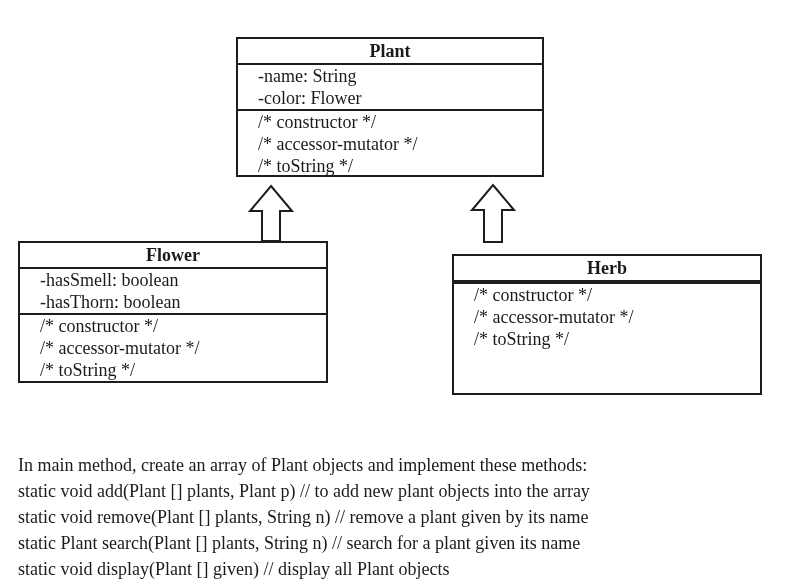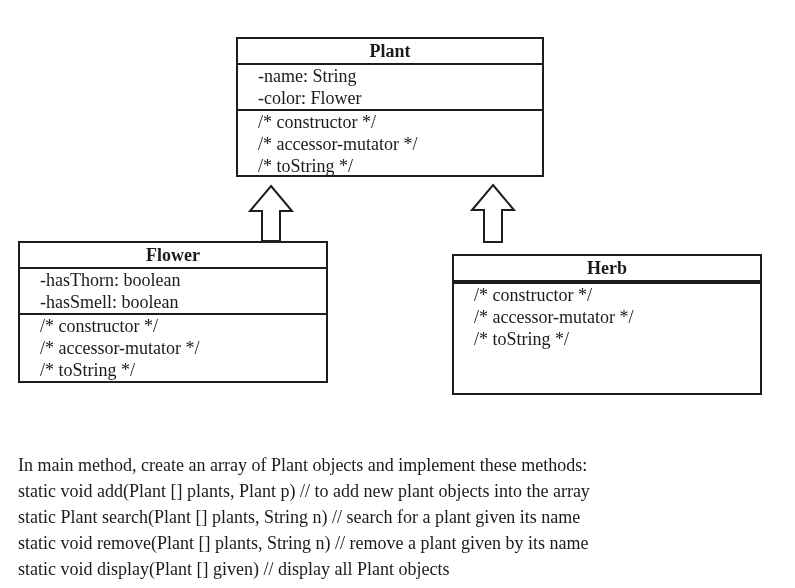--- a/index.html
+++ b/index.html
@@ -76,22 +76,22 @@
     <div class="uml-section methods">
       <div class="uml-line">/* constructor */</div>
       <div class="uml-line">/* accessor-mutator */</div>
       <div class="uml-line">/* toString */</div>
     </div>
   </div>
 
   <div class="uml-box" style="left:18px; top:241px; width:310px; height:142px;">
     <div class="uml-title">Flower</div>
     <div class="uml-section attrs">
+      <div class="uml-line">-hasSmell: boolean</div>
       <div class="uml-line">-hasThorn: boolean</div>
-      <div class="uml-line">-hasSmell: boolean</div>
     </div>
     <div class="uml-section methods">
       <div class="uml-line">/* constructor */</div>
       <div class="uml-line">/* accessor-mutator */</div>
       <div class="uml-line">/* toString */</div>
     </div>
   </div>
 
   <div class="uml-box" style="left:452px; top:241px; width:310px; height:141px;margin-top:13px;">
     <div class="uml-title">Herb</div>
@@ -103,18 +103,18 @@
   </div>
 
   <svg class="arrow-layer" width="795" height="588" viewBox="0 0 795 588">
     <polygon points="271,186 292,211 280,211 280,241 262,241 262,211 250,211" fill="#ffffff" stroke="#1d1d1d" stroke-width="2" stroke-linejoin="miter"></polygon>
     <polygon points="493,185 514,210 502,210 502,242 484,242 484,210 472,210" fill="#ffffff" stroke="#1d1d1d" stroke-width="2" stroke-linejoin="miter"></polygon>
   </svg>
 
   <div class="notes">
     <div class="note-line">In main method, create an array of Plant objects and implement these methods:</div>
     <div class="note-line">static void add(Plant [] plants, Plant p) // to add new plant objects into the array</div>
+    <div class="note-line">static void remove(Plant [] plants, String n) // remove a plant given by its name</div>
     <div class="note-line">static Plant search(Plant [] plants, String n) // search for a plant given its name</div>
-    <div class="note-line">static void remove(Plant [] plants, String n) // remove a plant given by its name</div>
     <div class="note-line">static void display(Plant [] given) // display all Plant objects</div>
   </div>
 
 </div>
 
 </body></html>

